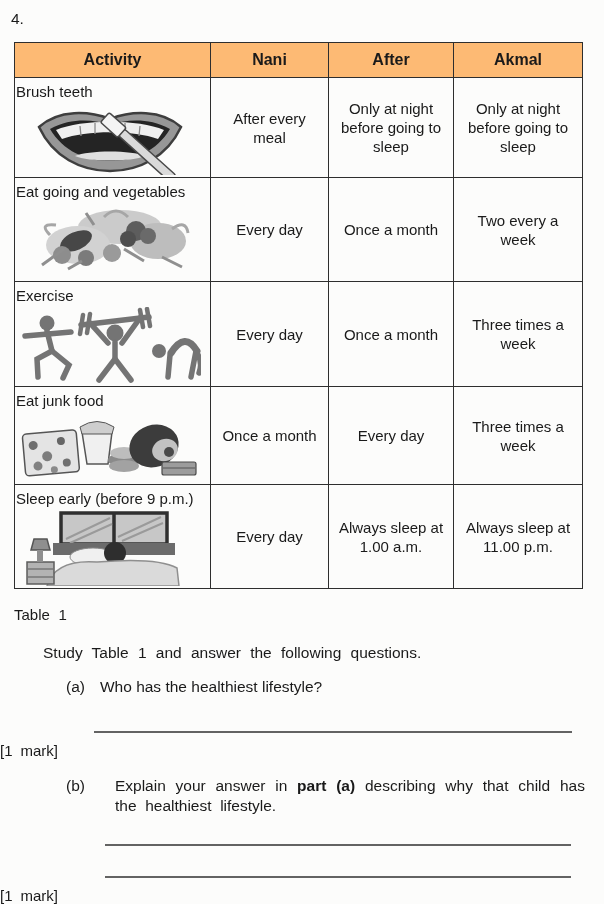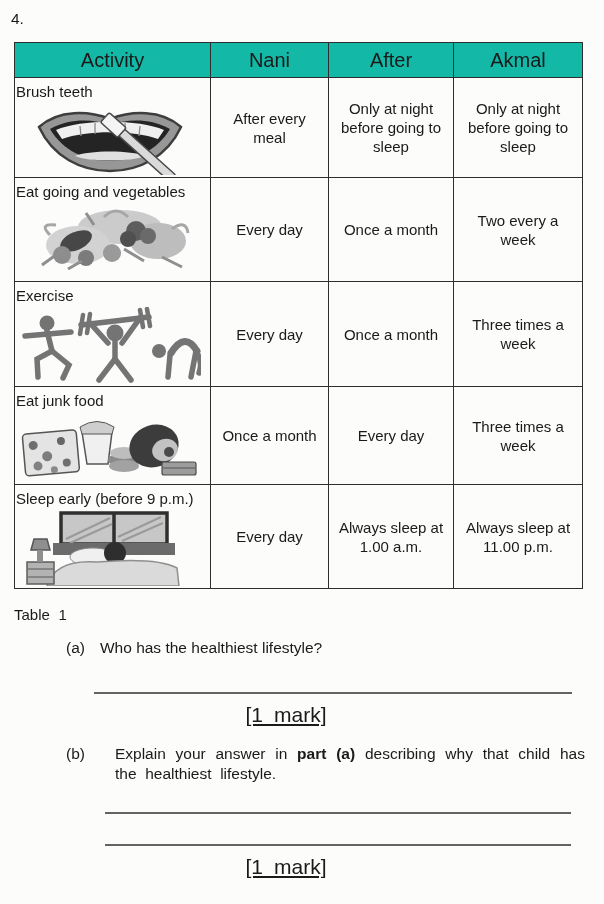--- a/index.html
+++ b/index.html
@@ -21,22 +21,22 @@
   table.lifestyle{
     border-collapse:collapse;
     margin:13px 0 0 14px;
     table-layout:fixed;
     width:568px;
   }
   table.lifestyle th, table.lifestyle td{
     border:1.6px solid #2e2e2e;
   }
   table.lifestyle th{
-    height:32px;font-size:20px;font-weight:normal;text-align:center;
-    background:#14b8a6;
+    height:32px;font-size:16px;font-weight:bold;text-align:center;
+    background:#fdba74;
   }
   td.act{vertical-align:top;padding:5px 6px 2px 1px;}
   .act-label{font-size:15px;line-height:18px;}
   .act-img{text-align:center;margin-top:2px;}
   td.val{
     text-align:center;vertical-align:middle;
     font-size:15px;line-height:19px;padding:0 5px;
   }
 
   .tbl-caption{width:568px;margin:17px 0 0 14px;text-align:left;font-size:15px;word-spacing:0.3em;}
@@ -46,21 +46,21 @@
   .part-row .part-label{flex:0 0 auto;margin-right:15px;}
   .part-a{margin-top:15px;}
   .part-b{margin-top:17px;}
   .part-b .part-text{width:470px;text-align:justify;word-spacing:0.28em;margin-left:15px;}
 
   .answer-line{border-bottom:2px solid #636363;height:0;}
   .line-a{width:478px;margin:34px 0 0 94px;}
   .line-b1{width:466px;margin:28px 0 0 105px;}
   .line-b2{width:466px;margin:30px 0 0 105px;}
 
-  .mark{width:572px;text-align:center;font-size:21px;margin-top:9px;word-spacing:0.25em;text-decoration:underline;}
+  .mark{width:572px;text-align:left;font-size:15px;margin-top:9px;word-spacing:0.25em;}
 
   svg{display:block;margin:0 auto;}
 </style>
 </head>
 <body>
 
 <div class="page">
 
   <div class="q-row">
     <span class="q-num">4.</span>
@@ -225,20 +225,21 @@
         <td class="val">Every day</td>
         <td class="val">Always sleep at 1.00 a.m.</td>
         <td class="val">Always sleep at 11.00 p.m.</td>
       </tr>
 
     </tbody>
   </table>
 
   <div class="tbl-caption">Table 1</div>
 
+  <div class="instructions">Study Table 1 and answer the following questions.</div>
 
   <div class="part-row part-a">
     <span class="part-label">(a)</span>
     <span class="part-text">Who has the healthiest lifestyle?</span>
   </div>
 
   <div class="answer-line line-a"></div>
   <div class="mark">[1  mark]</div>
 
   <div class="part-row part-b">

